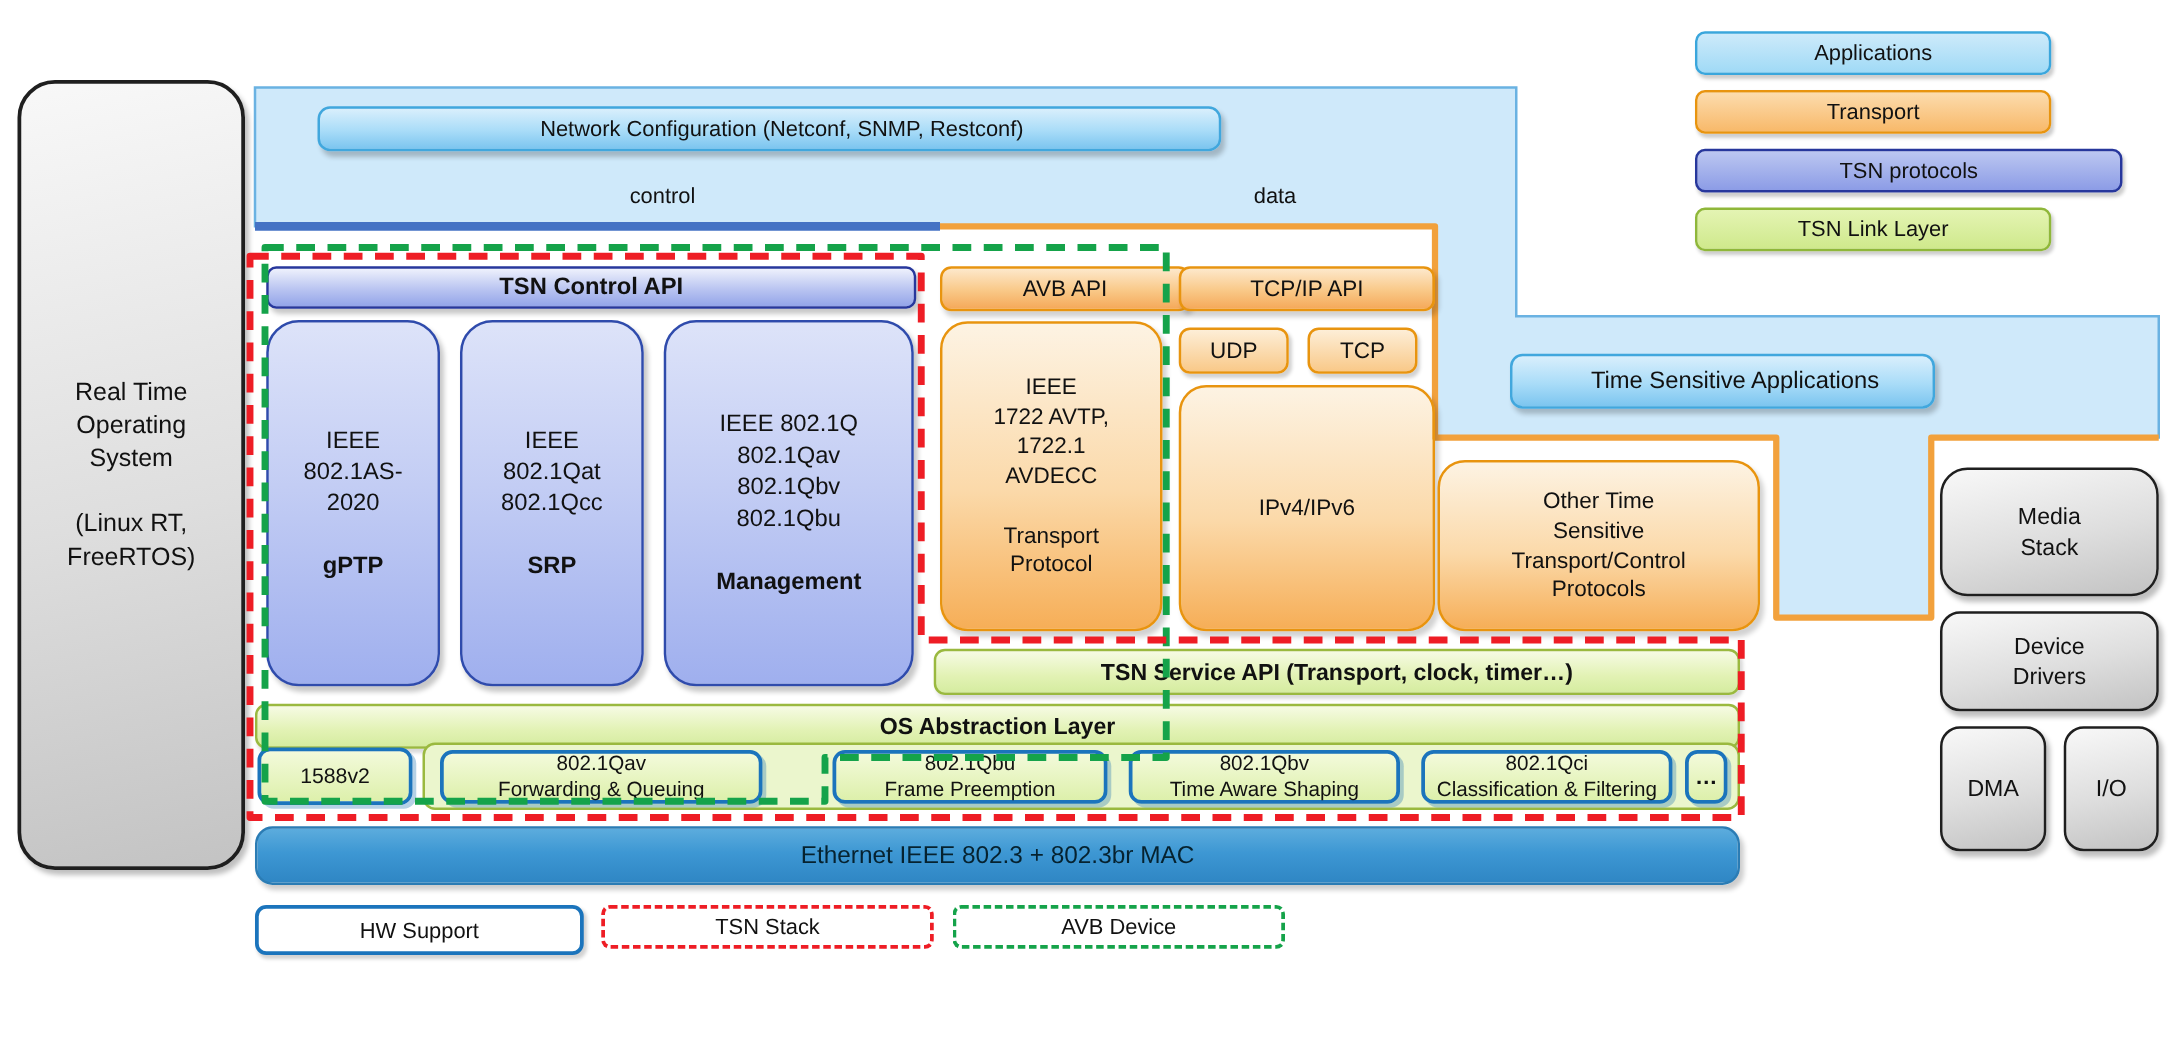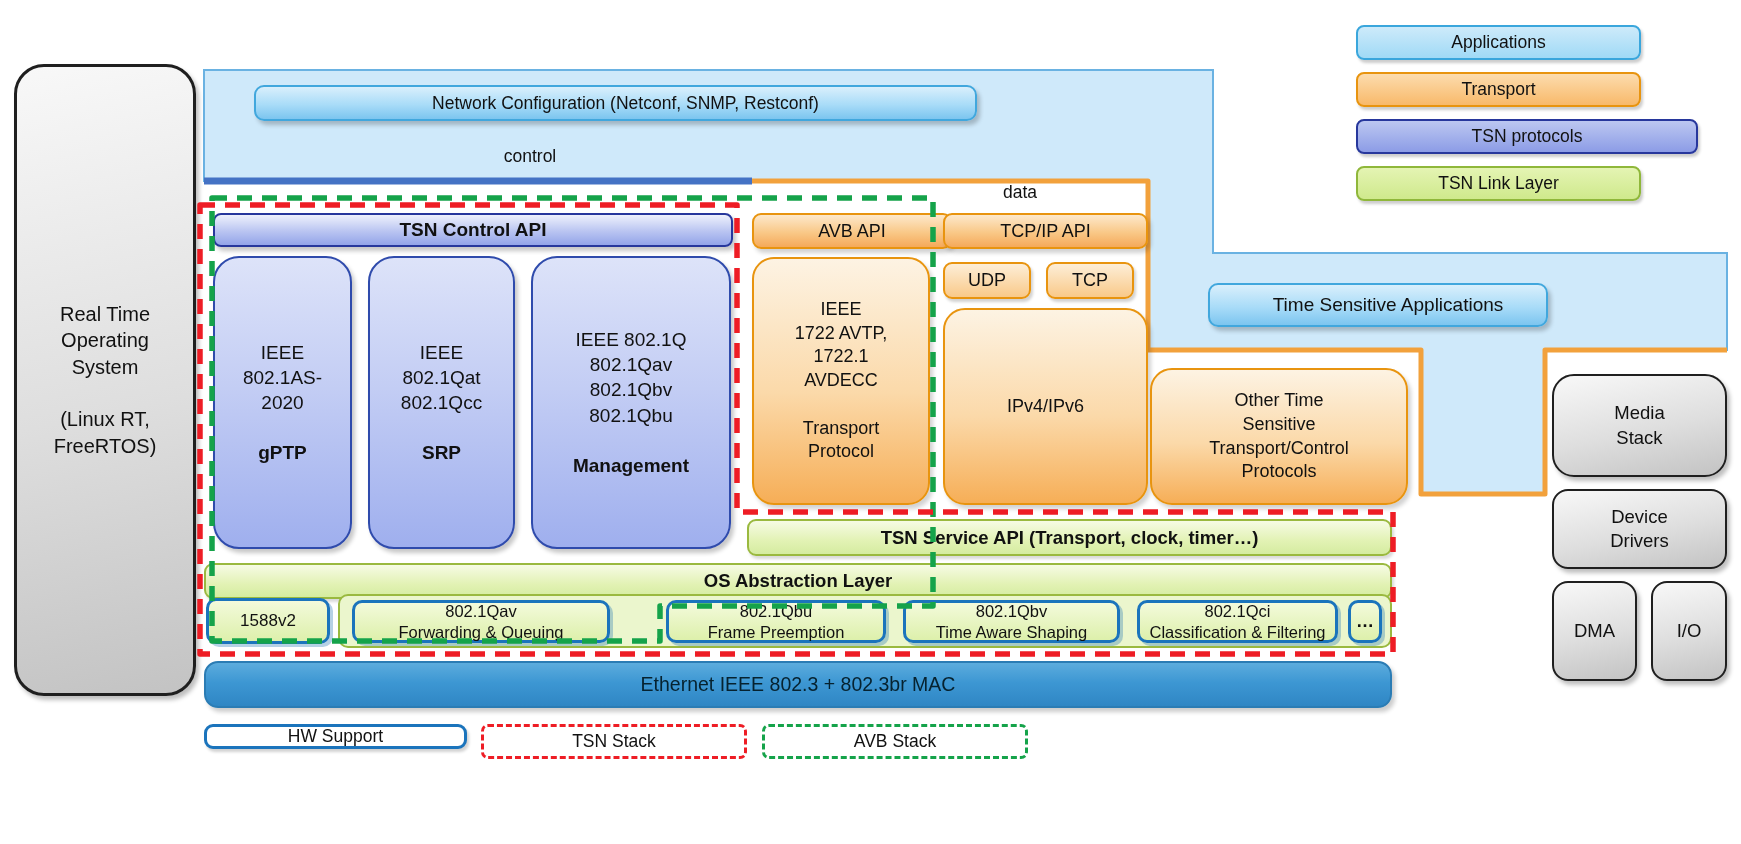--- a/index.html
+++ b/index.html
@@ -49,21 +49,21 @@
 (Linux RT,
 FreeRTOS)</span>
   </div>
 
   <div class="abs c skybox" style="left:254px;top:85px;width:723px;height:36px;font-size:17.5px;">
     <span>Network Configuration (Netconf, SNMP, Restconf)</span>
   </div>
   <div class="abs c" style="left:440px;top:143px;width:180px;height:26px;font-size:17.5px;">
     <span>control</span>
   </div>
-  <div class="abs c" style="left:930px;top:143px;width:180px;height:26px;font-size:17.5px;margin-top:36px;">
+  <div class="abs c" style="left:930px;top:143px;width:180px;height:26px;font-size:17.5px;">
     <span>data</span>
   </div>
   <div class="abs c skybox" style="left:1208px;top:283px;width:340px;height:44px;font-size:19px;">
     <span>Time Sensitive Applications</span>
   </div>
 
   <div class="abs c lgd" style="left:1356px;top:25px;width:285px;height:35px;font-size:17.5px;background:linear-gradient(180deg,#cdeafa 0%,#a0daf6 100%);border:2px solid #3aa6dc;">
     <span>Applications</span>
   </div>
   <div class="abs c lgd" style="left:1356px;top:72px;width:285px;height:35px;font-size:17.5px;background:linear-gradient(180deg,#fcdcae 0%,#f8b96a 100%);border:2px solid #e8940f;">
@@ -176,28 +176,28 @@
     <span>Device
 Drivers</span>
   </div>
   <div class="abs c graybox" style="left:1651px;top:581px;width:76px;height:100px;border-radius:16px;font-size:18.5px;">
     <span>I/O</span>
   </div>
   <div class="abs c graybox" style="left:1552px;top:581px;width:85px;height:100px;border-radius:16px;font-size:18.5px;">
     <span>DMA</span>
   </div>
 
-  <div class="abs c" style="left:204px;top:724px;width:263px;height:25px;background:#fff;border:3px solid #1b74bc;border-radius:9px;font-size:17.5px;box-shadow:2px 3px 3px rgba(0,0,0,.18);">
+  <div class="abs c" style="left:204px;top:724px;width:263px;height:40px;background:#fff;border:3px solid #1b74bc;border-radius:9px;font-size:17.5px;box-shadow:2px 3px 3px rgba(0,0,0,.18);">
     <span>HW Support</span>
   </div>
   <div class="abs c" style="left:481px;top:724px;width:266px;height:35px;background:#fff;border:3.5px dashed #ee1d25;border-radius:7px;font-size:17.5px;">
     <span>TSN Stack</span>
   </div>
   <div class="abs c" style="left:762px;top:724px;width:266px;height:35px;background:#fff;border:3.5px dashed #15a34a;border-radius:7px;font-size:17.5px;">
-    <span>AVB Stack</span>
+    <span>AVB Device</span>
   </div>
 
   <svg width="1741" height="844" style="pointer-events:none;">
     <path d="M212 198 H933 V606 H660 V641 H212 Z" fill="none" stroke="#15a34a" stroke-width="5.5" stroke-dasharray="15 10" stroke-linejoin="round"></path>
     <path d="M200 205 H737 V512 H1393 V654 H200 Z" fill="none" stroke="#ee1d25" stroke-width="5.5" stroke-dasharray="15 10" stroke-linejoin="round"></path>
   </svg>
 
 </div>
 
 </body></html>

